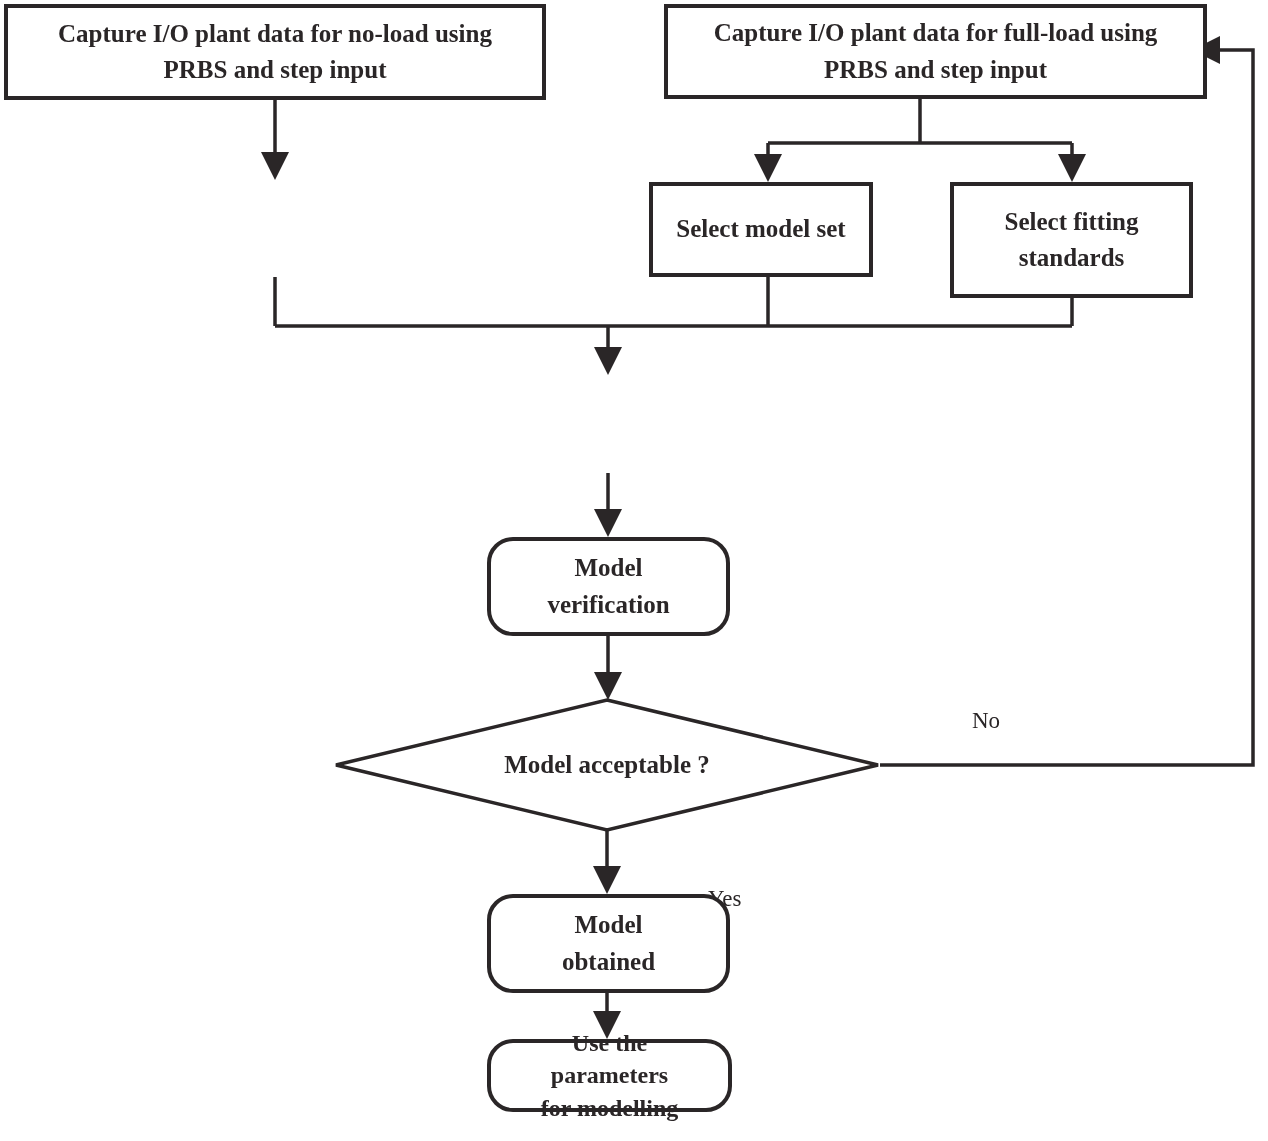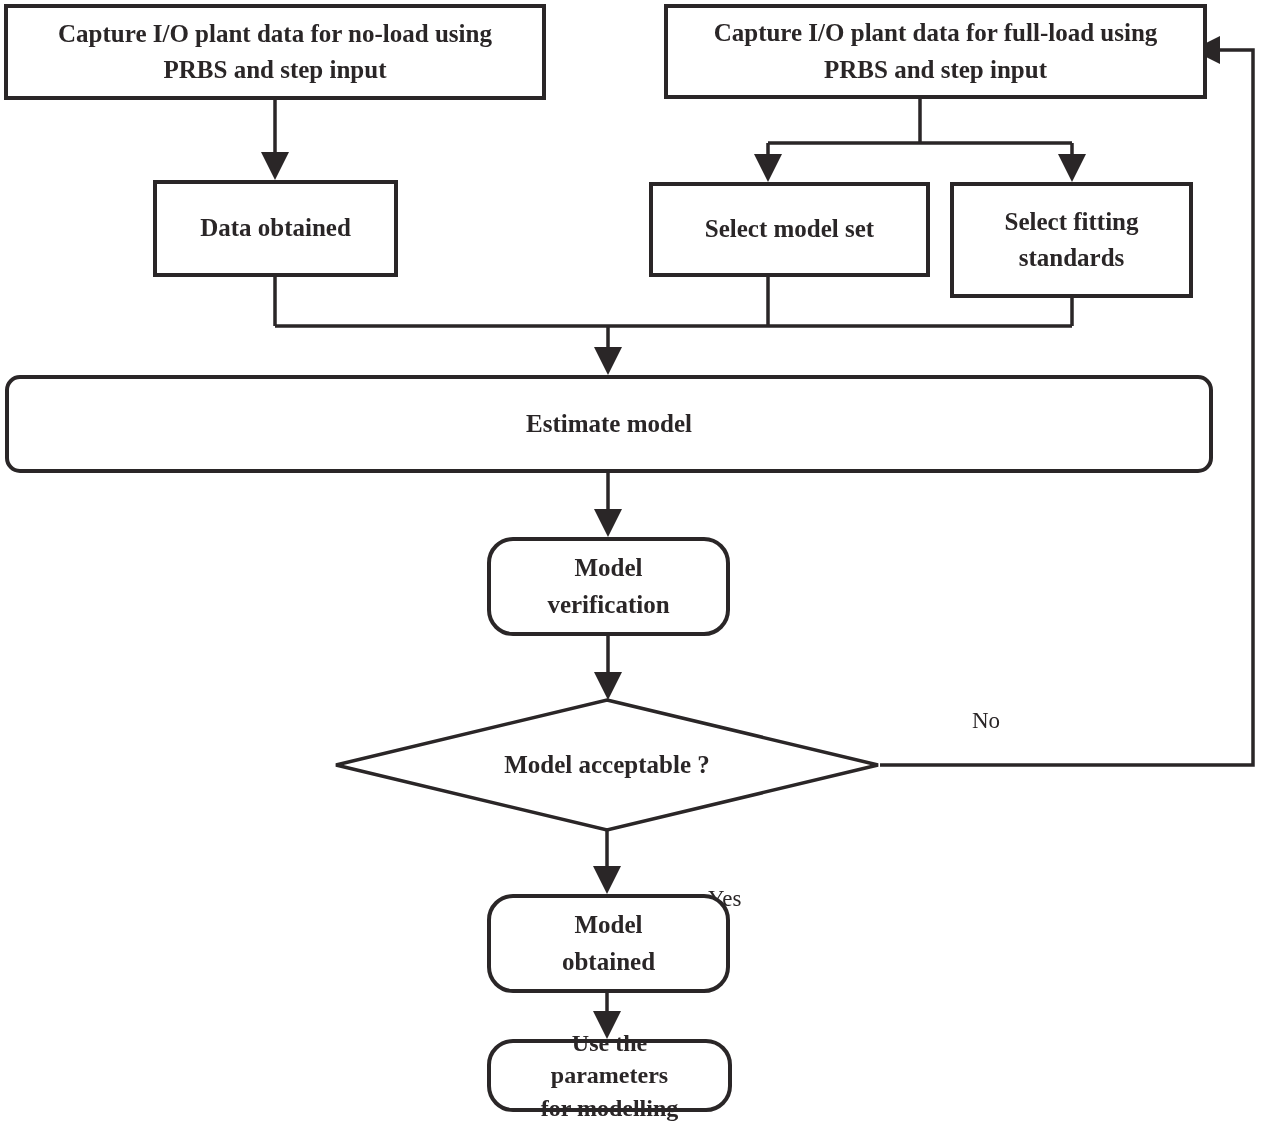--- a/index.html
+++ b/index.html
@@ -84,36 +84,30 @@
   <div class="node" style="left:4px;top:4px;width:542px;height:96px;">
     <span>Capture I/O plant data for no-load using</span>
     <span>PRBS and step input</span>
   </div>
 
   <div class="node" style="left:649px;top:4px;width:543px;height:95px;margin-left:15px;">
     <span>Capture I/O plant data for full-load using</span>
     <span>PRBS and step input</span>
   </div>
 
-  <div class="node" style="left:153px;top:180px;width:245px;height:97px;">
-    <span>Data obtained</span>
-  </div>
 
-  <div class="node" style="left:649px;top:182px;width:281px;height:95px;">
+  <div class="node" style="left:649px;top:182px;width:224px;height:95px;">
     <span>Select model set</span>
   </div>
 
   <div class="node" style="left:950px;top:182px;width:243px;height:116px;">
     <span>Select fitting</span>
     <span>standards</span>
   </div>
 
-  <div class="node wide-rounded" style="left:5px;top:375px;width:1208px;height:98px;">
-    <span>Estimate model</span>
-  </div>
 
   <div class="node rounded" style="left:487px;top:537px;width:243px;height:99px;">
     <span>Model</span>
     <span>verification</span>
   </div>
 
   <div class="diamond-label" style="left:407px;top:740px;width:400px;height:50px;">
     <span>Model acceptable ?</span>
   </div>
 

